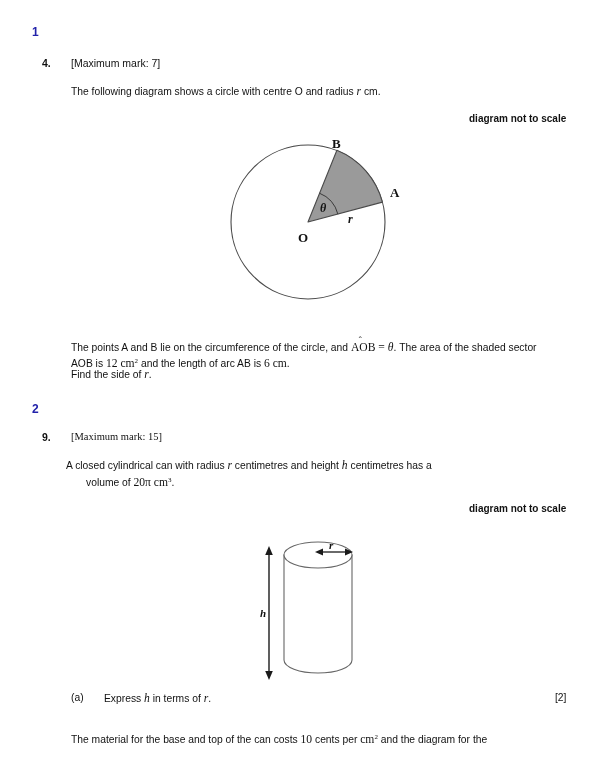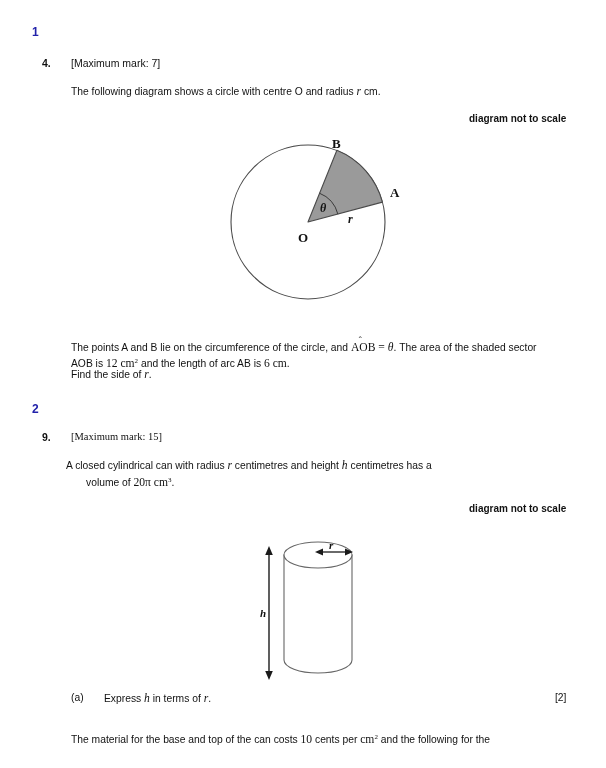--- a/index.html
+++ b/index.html
@@ -169,17 +169,17 @@
 
   <div class="part-label" style="left:71px; top:692px;">(a)</div>
 
   <div class="part-text" style="left:104px; top:692px;">
     <span>Express </span><span class="mit">h</span><span> in terms of </span><span class="mit">r</span><span>.</span>
   </div>
 
   <div class="marks" style="left:555px; top:692px;">[2]</div>
 
   <div class="body-text" style="left:71px; top:731px; width:480px;">
-    <span>The material for the base and top of the can costs </span><span class="mser">10</span><span> cents per </span><span class="mser">cm</span><span class="sup">2</span><span> and the following for the</span>
+    <span>The material for the base and top of the can costs </span><span class="mser">10</span><span> cents per </span><span class="mser">cm</span><span class="sup">2</span><span> and the diagram for the</span>
   </div>
 
 
 </div>
 
 </body></html>

